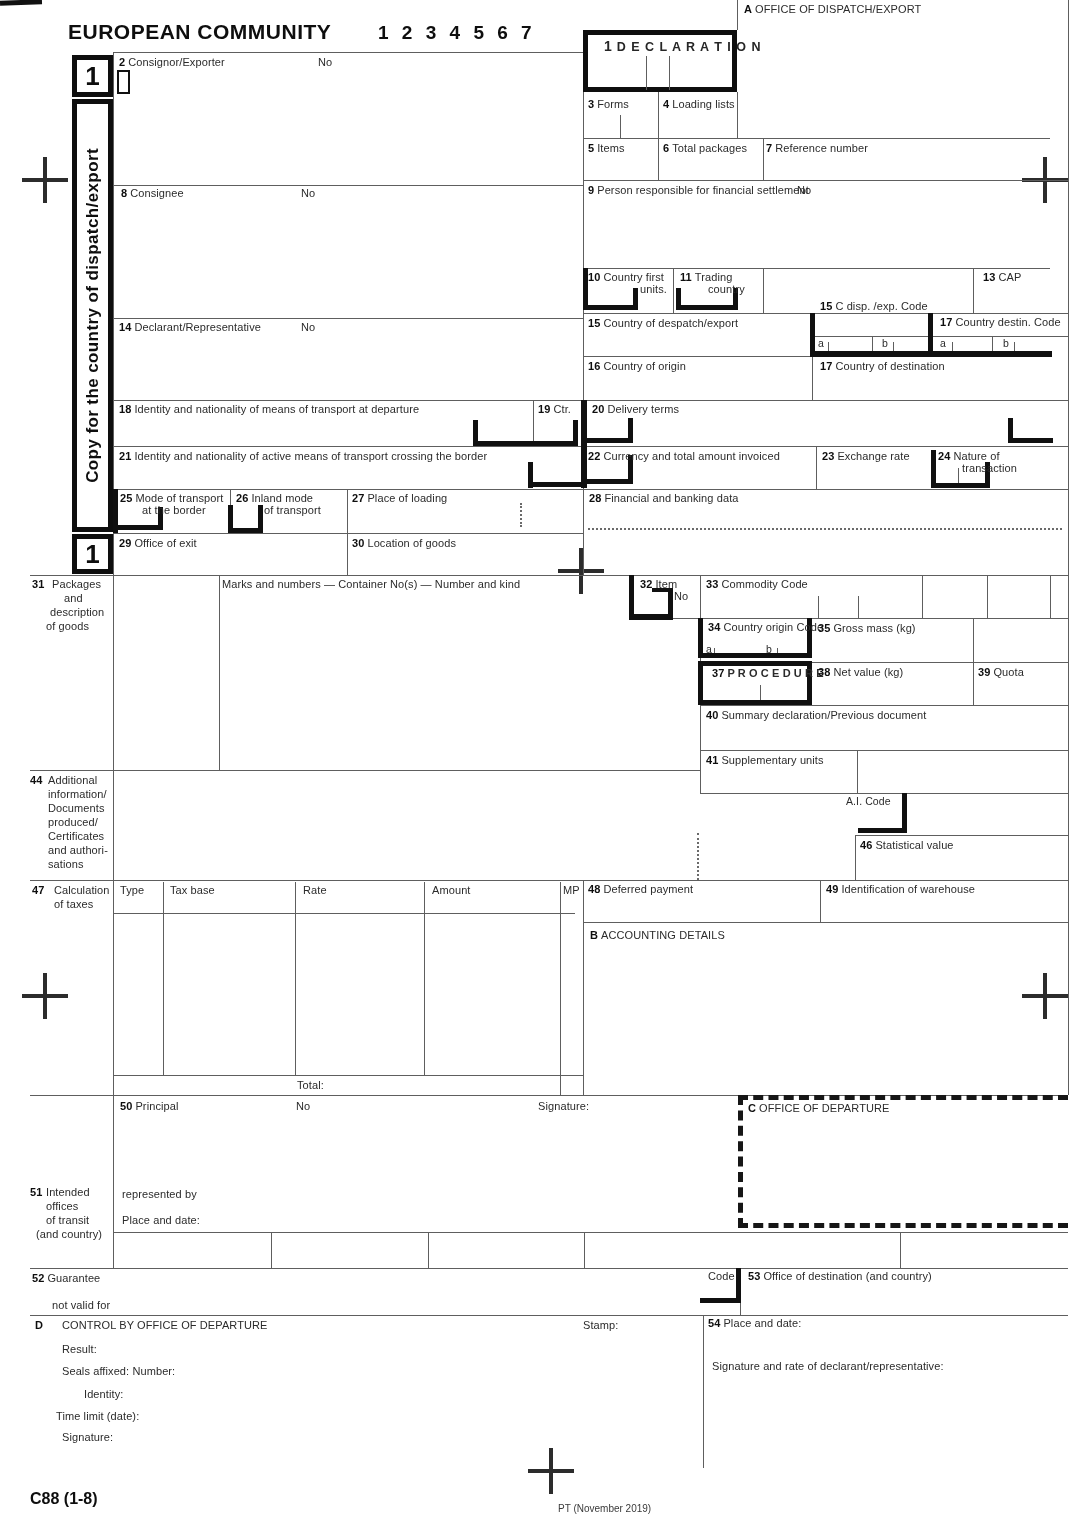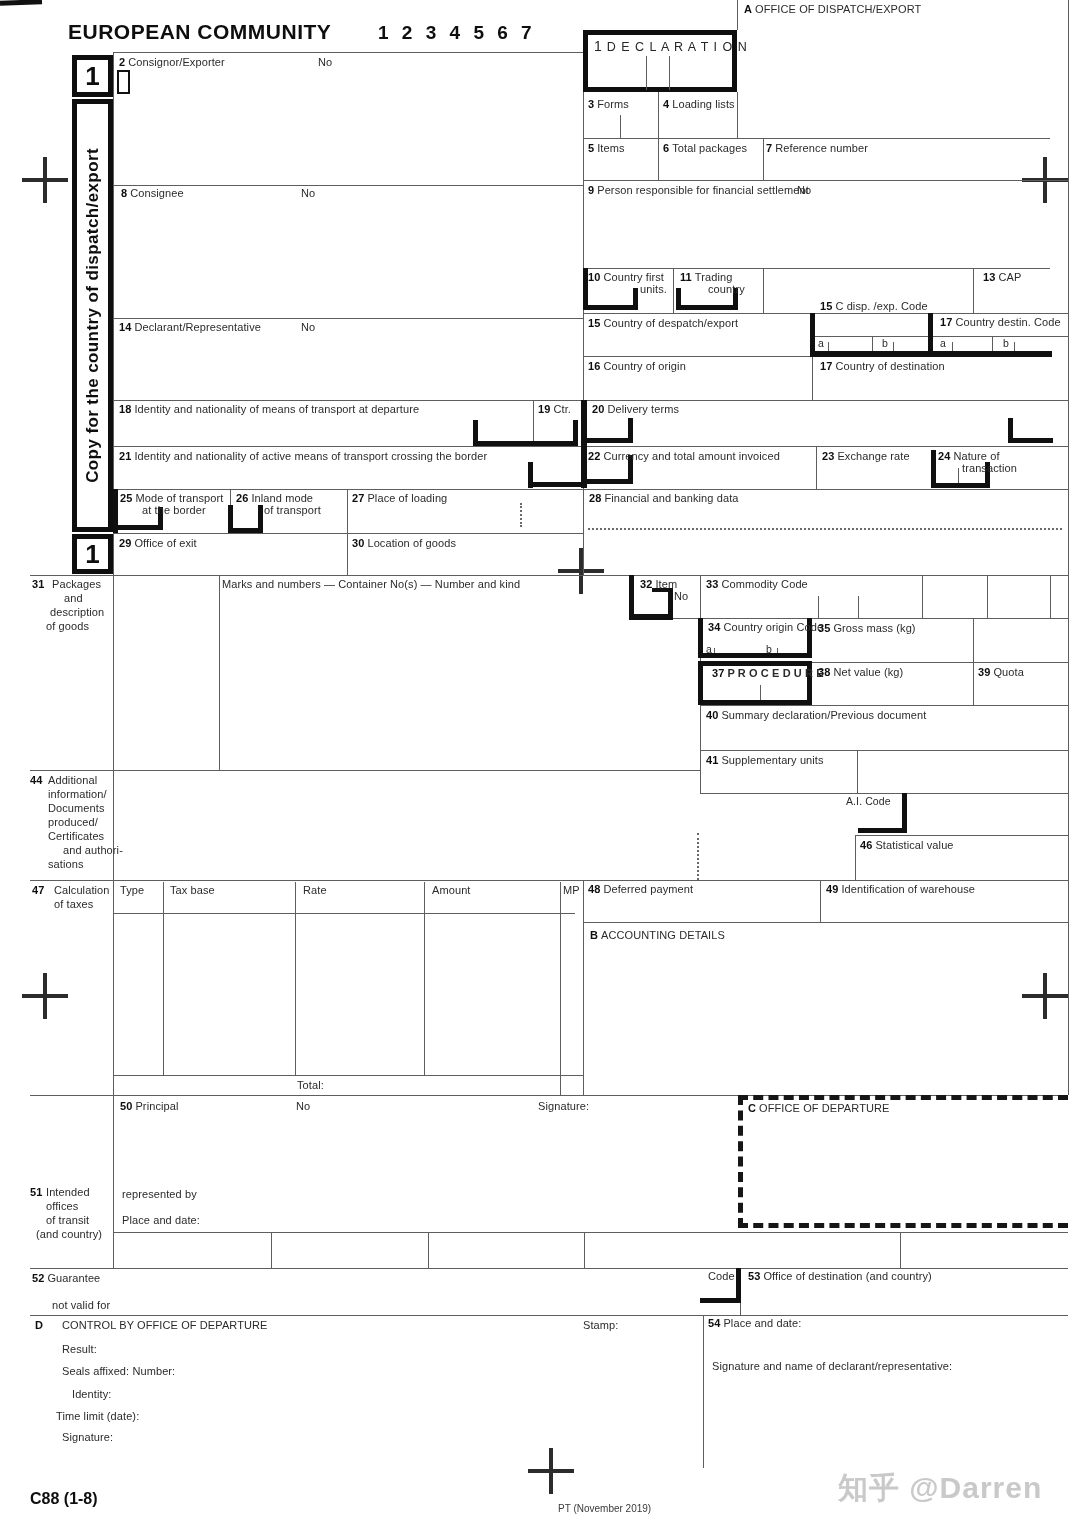--- a/index.html
+++ b/index.html
@@ -11,21 +11,21 @@
   .tk{position:absolute;background:#101010;display:block}
   .dh{position:absolute;height:0;border-top:2px dotted #6a6a6a;display:block}
   .dv{position:absolute;width:0;border-left:2px dotted #6a6a6a;display:block}
   .lbl{position:absolute;font-size:11px;line-height:1.12;white-space:nowrap;color:#2b2b2b;letter-spacing:.1px}
   .lbl .n{font-weight:700;color:#0e0e0e;margin-right:3px}
   .sm{font-size:10.5px}
   .cross{position:absolute;width:46px;height:46px}
   .cross::before{content:"";position:absolute;left:0;right:0;top:21px;height:4px;background:#2c2c2c}
   .cross::after{content:"";position:absolute;top:0;bottom:0;left:21px;width:4px;background:#2c2c2c}
   .decl-box{position:absolute;left:583px;top:30px;width:154px;height:62px;border:5px solid #0e0e0e;background:#fff}
-  .decl-lbl{position:absolute;left:6px;top:3px;font-weight:400;font-size:12.5px;letter-spacing:1px;white-space:nowrap}
+  .decl-lbl{position:absolute;left:16px;top:3px;font-weight:700;font-size:12.5px;letter-spacing:1px;white-space:nowrap}
   .decl-lbl .n{font-size:14px;margin-right:4px}
   .one-box{position:absolute;left:72px;width:41px;border:5px solid #0e0e0e;background:#fff;display:flex;align-items:center;justify-content:center;font-weight:700;font-size:26px;color:#0e0e0e}
   .side-box{position:absolute;left:72px;top:99px;width:41px;height:433px;border:5px solid #0e0e0e;background:#fff;display:flex;align-items:center;justify-content:center}
   .side-box span{writing-mode:vertical-rl;transform:rotate(180deg);font-weight:700;font-size:17px;letter-spacing:.4px;white-space:nowrap;color:#0e0e0e}
   .c-dash{position:absolute;left:738px;top:1095px;width:330px;height:133px;border-left:5px dashed #161616;border-top:5px dashed #161616;border-bottom:5px dashed #161616}
   .glyph{position:absolute;left:117px;top:70px;width:13px;height:24px;border:2px solid #111;background:#fff}
   .wm{position:absolute;left:838px;top:1468px;font-size:30px;font-weight:700;color:#c9c9c9;letter-spacing:1px}
   .hdr{position:absolute;left:68px;top:20px;font-weight:700;font-size:21px;letter-spacing:.5px;color:#0e0e0e}
   .copies{position:absolute;left:378px;top:22px;font-weight:700;font-size:19px;letter-spacing:4px;color:#0e0e0e}
   .c88{position:absolute;left:30px;top:1490px;font-weight:700;font-size:16px;color:#0e0e0e}
@@ -261,21 +261,21 @@
   <div class="lbl" style="left:978px;top:666px"><b class="n">39</b><span>Quota</span></div>
   <div class="lbl" style="left:706px;top:709px"><b class="n">40</b><span>Summary declaration/Previous document</span></div>
   <div class="lbl" style="left:706px;top:754px"><b class="n">41</b><span>Supplementary units</span></div>
 
   <div class="lbl" style="left:30px;top:774px"><b class="n">44</b></div>
   <div class="lbl" style="left:48px;top:774px">Additional</div>
   <div class="lbl" style="left:48px;top:788px">information/</div>
   <div class="lbl" style="left:48px;top:802px">Documents</div>
   <div class="lbl" style="left:48px;top:816px">produced/</div>
   <div class="lbl" style="left:48px;top:830px">Certificates</div>
-  <div class="lbl" style="left:63px;top:844px">and authori-</div>
+  <div class="lbl" style="left:48px;top:844px">and authori-</div>
   <div class="lbl" style="left:48px;top:858px">sations</div>
   <div class="lbl sm" style="left:846px;top:796px">A.I. Code</div>
   <div class="lbl" style="left:860px;top:839px"><b class="n">46</b><span>Statistical value</span></div>
 
   <div class="lbl" style="left:32px;top:884px"><b class="n">47</b></div>
   <div class="lbl" style="left:54px;top:884px">Calculation</div>
   <div class="lbl" style="left:54px;top:898px">of taxes</div>
   <div class="lbl" style="left:120px;top:884px">Type</div>
   <div class="lbl" style="left:170px;top:884px">Tax base</div>
   <div class="lbl" style="left:303px;top:884px">Rate</div>
@@ -303,23 +303,22 @@
   <div class="lbl" style="left:32px;top:1272px"><b class="n">52</b><span>Guarantee</span></div>
   <div class="lbl" style="left:52px;top:1299px">not valid for</div>
   <div class="lbl" style="left:708px;top:1270px">Code</div>
   <div class="lbl" style="left:748px;top:1270px"><b class="n">53</b><span>Office of destination (and country)</span></div>
 
   <div class="lbl" style="left:35px;top:1319px"><b class="n">D</b></div>
   <div class="lbl" style="left:62px;top:1319px">CONTROL BY OFFICE OF DEPARTURE</div>
   <div class="lbl" style="left:583px;top:1319px">Stamp:</div>
   <div class="lbl" style="left:62px;top:1343px">Result:</div>
   <div class="lbl" style="left:62px;top:1365px">Seals affixed: Number:</div>
-  <div class="lbl" style="left:72px;top:1388px">Identity:</div>
+  <div class="lbl" style="left:84px;top:1388px">Identity:</div>
   <div class="lbl" style="left:56px;top:1410px">Time limit (date):</div>
   <div class="lbl" style="left:62px;top:1431px">Signature:</div>
   <div class="lbl" style="left:708px;top:1317px"><b class="n">54</b><span>Place and date:</span></div>
-  <div class="lbl" style="left:712px;top:1360px">Signature and name of declarant/representative:</div>
+  <div class="lbl" style="left:712px;top:1360px">Signature and rate of declarant/representative:</div>
 
   <div class="c88">C88 (1-8)</div>
   <div class="pt">PT (November 2019)</div>
-  <div class="wm">知乎 @Darren</div>
 
 </div>
 
 </body></html>

